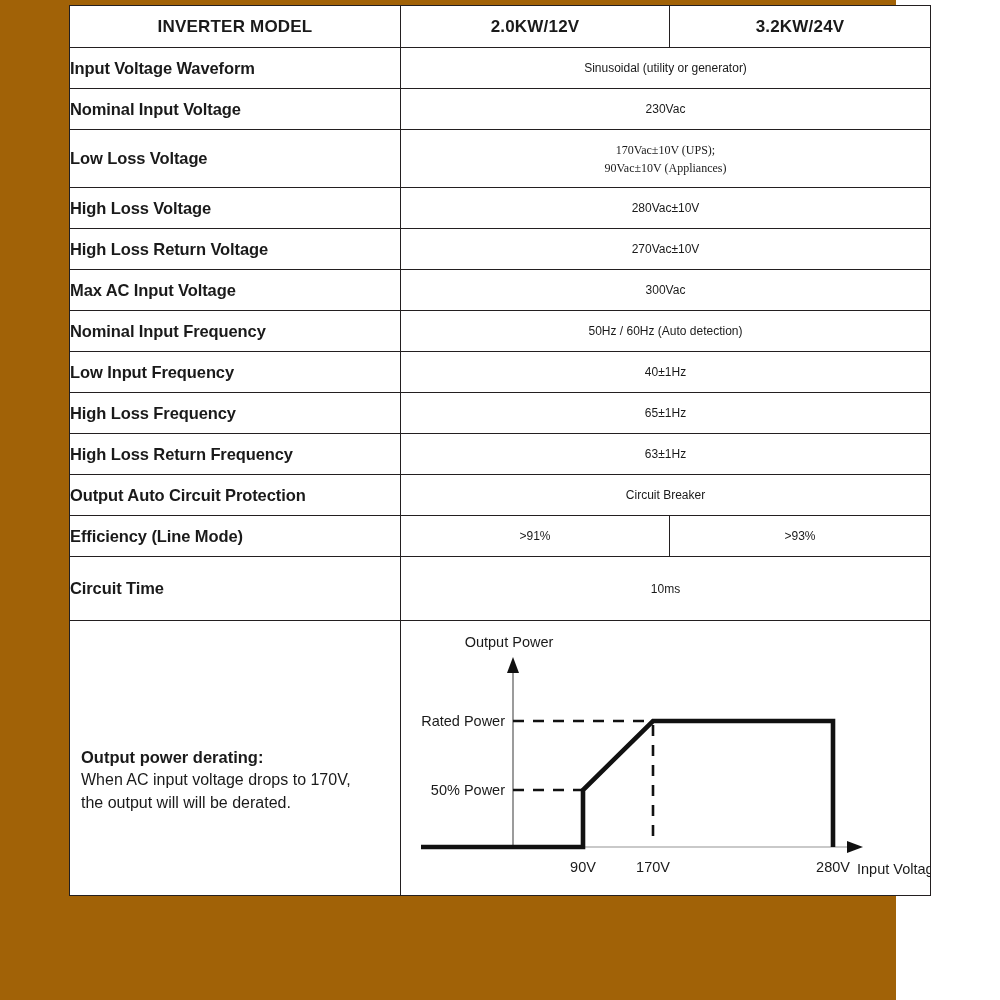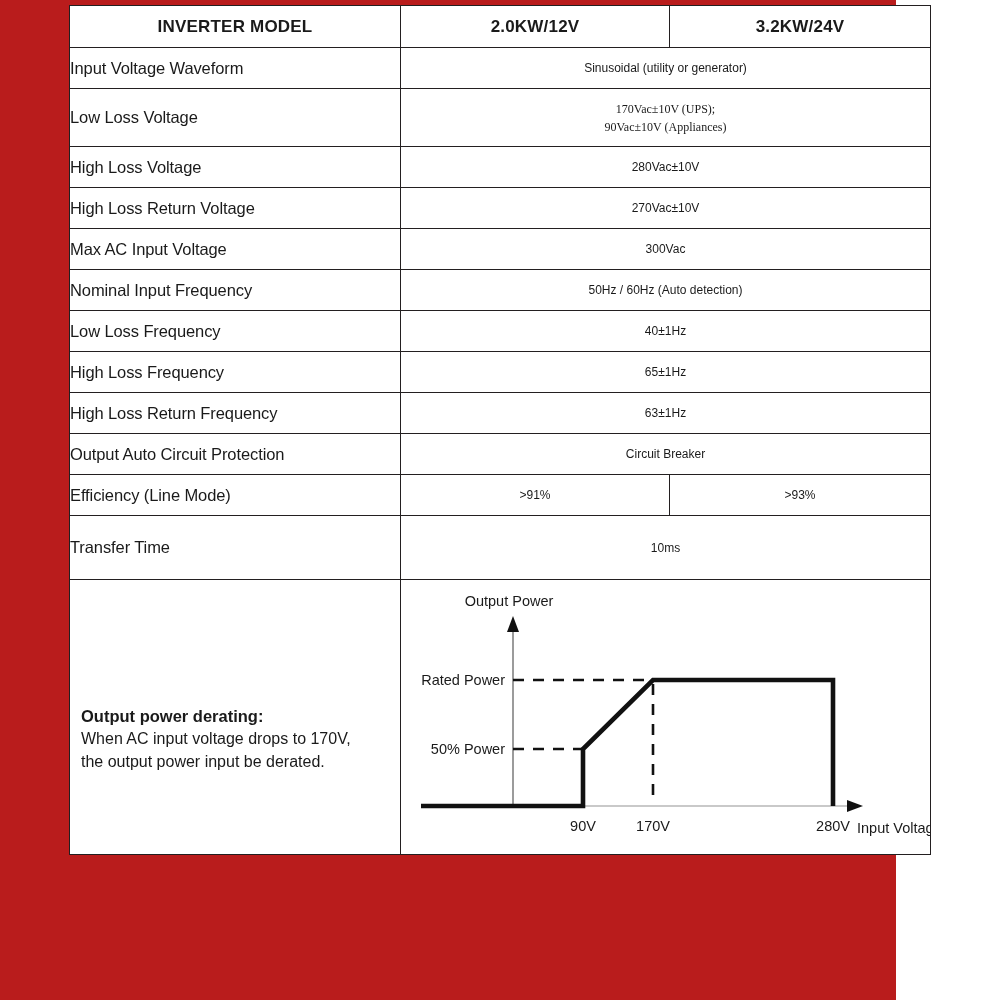--- a/index.html
+++ b/index.html
@@ -11,21 +11,21 @@
     width: 1000px;
     height: 1000px;
     font-family: "Liberation Sans", sans-serif;
     overflow: hidden;
   }
 
   #sheet {
     position: relative;
     width: 896px;
     height: 1000px;
-    background: #b91c1c;
+    background: #a16207;
   }
 
   
   table.spec {
     position: absolute;
     left: 69px;
     top: 5px;
     width: 861px;
     border-collapse: collapse;
     table-layout: fixed;
@@ -36,21 +36,21 @@
     padding: 0;
     vertical-align: middle;
     background: #ffffff;
   }
 
   col.c-label { width: 331px; }
   col.c-a     { width: 269px; }
   col.c-b     { width: 261px; }
 
   .lbl {
-    font-weight: normal;
+    font-weight: bold;
     font-size: 16.5px;
     font-stretch: condensed;
     color: #1a1a1a;
     padding: 0 0 0 11px;
     letter-spacing: -0.1px;
     line-height: 1.15;
   }
   .val {
     text-align: center;
     font-size: 12px;
@@ -118,20 +118,24 @@
         <td class="hdr">INVERTER MODEL</td>
         <td class="hdr">2.0KW/12V</td>
         <td class="hdr">3.2KW/24V</td>
       </tr>
 
       <tr class="r1">
         <td class="lbl">Input Voltage Waveform</td>
         <td class="val" colspan="2">Sinusoidal (utility or generator)</td>
       </tr>
 
+      <tr class="r1">
+        <td class="lbl">Nominal Input Voltage</td>
+        <td class="val" colspan="2">230Vac</td>
+      </tr>
 
       <tr class="r2">
         <td class="lbl">Low Loss Voltage</td>
         <td class="val" colspan="2">
           <span class="line">170Vac±10V (UPS);</span>
           <span class="line">90Vac±10V (Appliances)</span>
         </td>
       </tr>
 
 
@@ -149,21 +153,21 @@
         <td class="lbl">Max AC Input Voltage</td>
         <td class="val" colspan="2">300Vac</td>
       </tr>
 
       <tr class="r1">
         <td class="lbl">Nominal Input Frequency</td>
         <td class="val" colspan="2">50Hz / 60Hz (Auto detection)</td>
       </tr>
 
       <tr class="r1">
-        <td class="lbl">Low Loss Frequency</td>
+        <td class="lbl">Low Input Frequency</td>
         <td class="val" colspan="2">40±1Hz</td>
       </tr>
 
 
       <tr class="r1">
         <td class="lbl">High Loss Frequency</td>
         <td class="val" colspan="2">65±1Hz</td>
       </tr>
 
       <tr class="r1">
@@ -176,30 +180,30 @@
         <td class="val" colspan="2">Circuit Breaker</td>
       </tr>
 
       <tr class="r1">
         <td class="lbl">Efficiency (Line Mode)</td>
         <td class="val">&gt;91%</td>
         <td class="val">&gt;93%</td>
       </tr>
 
       <tr class="r-tt">
-        <td class="lbl">Transfer Time</td>
+        <td class="lbl">Circuit Time</td>
         <td class="val" colspan="2">10ms</td>
       </tr>
 
       <tr>
         <td class="derate-cell">
           <div class="derate-wrap">
             <div class="derate-title">Output power derating:</div>
             <div class="derate-body">When AC input voltage drops to 170V,</div>
-            <div class="derate-body">the output power input be derated.</div>
+            <div class="derate-body">the output will will be derated.</div>
           </div>
         </td>
         <td class="chart-cell" colspan="2">
           <div class="chart-box">
             <svg width="530" height="274" viewBox="0 0 530 274">
 
               <line x1="112" y1="48" x2="112" y2="226" stroke="#9b9b9b" stroke-width="2"></line>
               <polygon points="112,36 106,52 118,52" fill="#111111"></polygon>
 
               <line x1="112" y1="226" x2="448" y2="226" stroke="#c9c9c9" stroke-width="2"></line>

